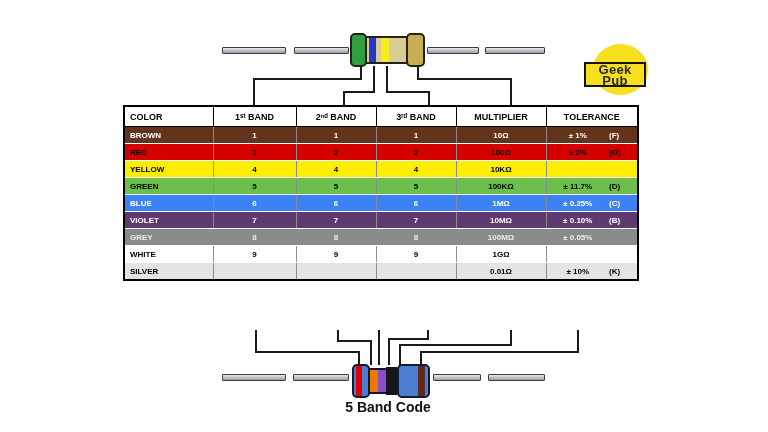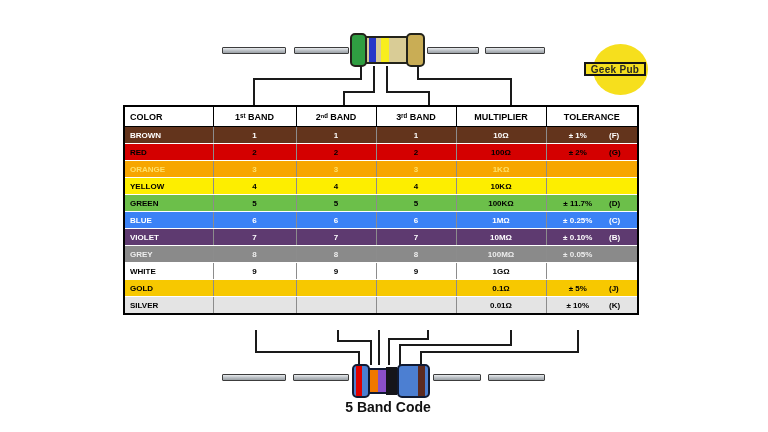--- a/index.html
+++ b/index.html
@@ -21,22 +21,22 @@
   #tbl td{padding:0;margin:0;font-weight:bold;font-size:8px;height:16px;text-align:center;
           border-left:1px solid rgba(0,0,0,0.45);border-bottom:1px solid #ffffff;
           white-space:nowrap;overflow:hidden;}
   #tbl thead td{background:#ffffff;color:#000;border:1px solid #000;font-size:9px;height:19px;margin-top:30px;}
   #tbl td.c-name{text-align:left;padding-left:5px;}
   .tolwrap{display:flex;align-items:center;width:100%;height:100%;}
   .tval{flex:1;text-align:center;}
   .tlet{width:28px;text-align:left;}
   
   #logo-circle{position:absolute;left:593px;top:44px;width:55px;height:51px;border-radius:50%;}
-  #logo-label{position:absolute;left:584px;top:62px;width:62px;height:14px;border:2px solid #151515;
-              box-sizing:border-box;font-size:10px;font-weight:bold;color:#2a2a20;text-align:center;
+  #logo-label{position:absolute;left:584px;top:62px;width:62px;height:25px;border:2px solid #151515;
+              box-sizing:border-box;font-size:13px;font-weight:bold;color:#2a2a20;text-align:center;
               line-height:11px;letter-spacing:0.3px;}
 </style>
 </head>
 <body>
 
 <div id="canvas">
 
   <div class="title" style="left:298px;top:399px;width:180px;">5 Band Code</div>
 
   <div id="logo-circle" style="background: rgb(246, 223, 29);"></div>
@@ -108,33 +108,20 @@
           <td>2</td>
           <td>2</td>
           <td>100Ω</td>
           <td>
             <div class="tolwrap">
               <span class="tval">± 2%</span>
               <span class="tlet">(G)</span>
             </div>
           </td>
         </tr>
-        <tr style="background: rgb(247, 166, 0); color: rgb(255, 224, 102);">
-          <td class="c-name">ORANGE</td>
-          <td>3</td>
-          <td>3</td>
-          <td>3</td>
-          <td>1KΩ</td>
-          <td>
-            <div class="tolwrap">
-              <span class="tval"></span>
-              <span class="tlet"></span>
-            </div>
-          </td>
-        </tr>
         <tr style="background: rgb(253, 238, 0); color: rgb(0, 0, 0);">
           <td class="c-name">YELLOW</td>
           <td>4</td>
           <td>4</td>
           <td>4</td>
           <td>10KΩ</td>
           <td>
             <div class="tolwrap">
               <span class="tval"></span>
               <span class="tlet"></span>
@@ -196,33 +183,20 @@
         <tr style="background: rgb(255, 255, 255); color: rgb(0, 0, 0);">
           <td class="c-name">WHITE</td>
           <td>9</td>
           <td>9</td>
           <td>9</td>
           <td>1GΩ</td>
           <td>
             <div class="tolwrap">
               <span class="tval"></span>
               <span class="tlet"></span>
-            </div>
-          </td>
-        </tr>
-        <tr style="background: rgb(247, 200, 0); color: rgb(0, 0, 0);">
-          <td class="c-name">GOLD</td>
-          <td></td>
-          <td></td>
-          <td></td>
-          <td>0.1Ω</td>
-          <td>
-            <div class="tolwrap">
-              <span class="tval">± 5%</span>
-              <span class="tlet">(J)</span>
             </div>
           </td>
         </tr>
         <tr style="background: rgb(228, 228, 228); color: rgb(0, 0, 0);">
           <td class="c-name">SILVER</td>
           <td></td>
           <td></td>
           <td></td>
           <td>0.01Ω</td>
           <td>

